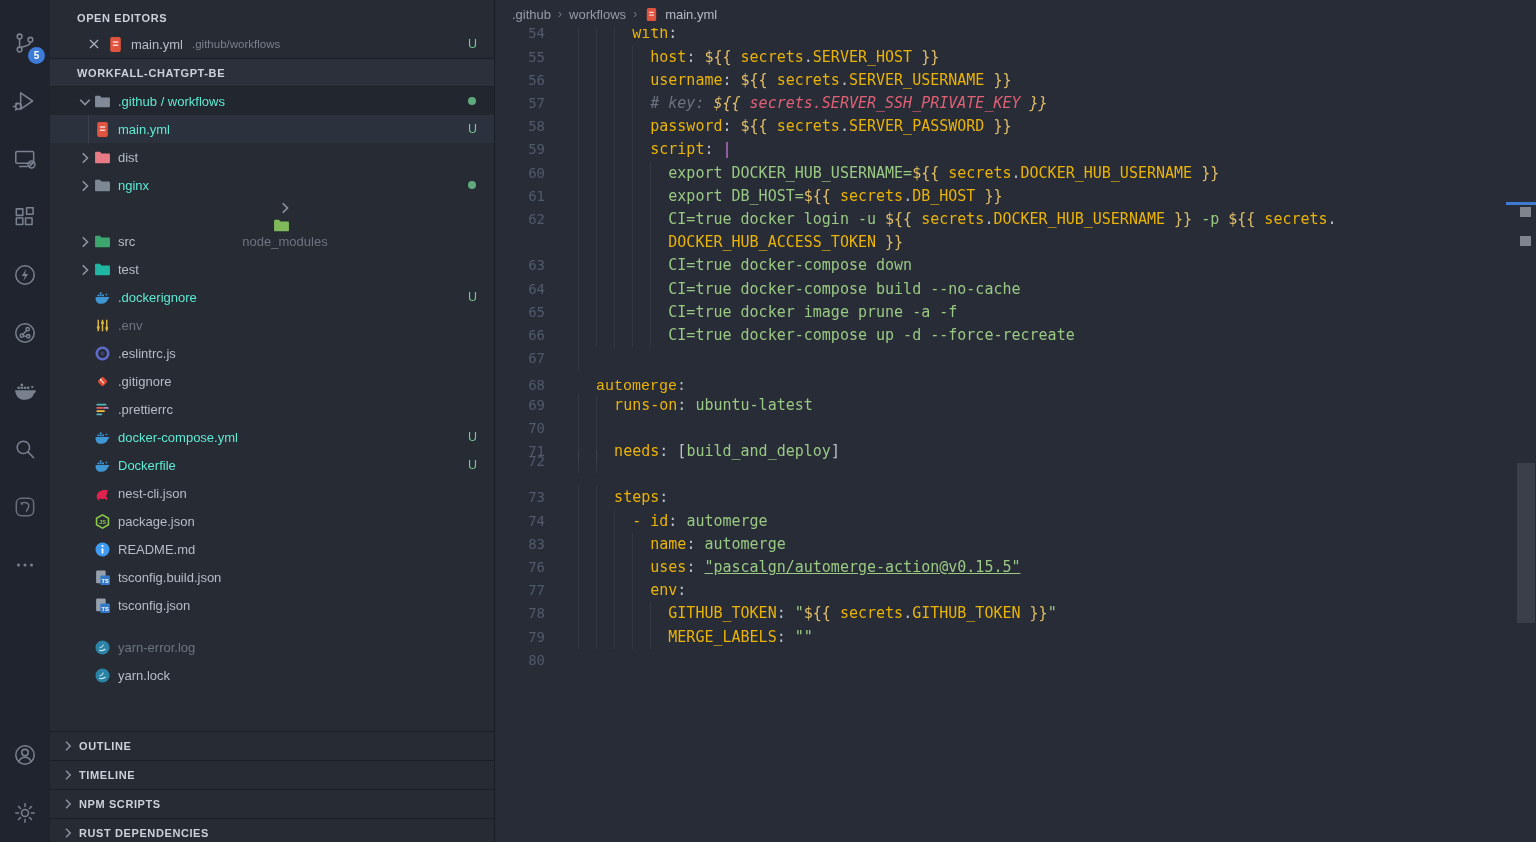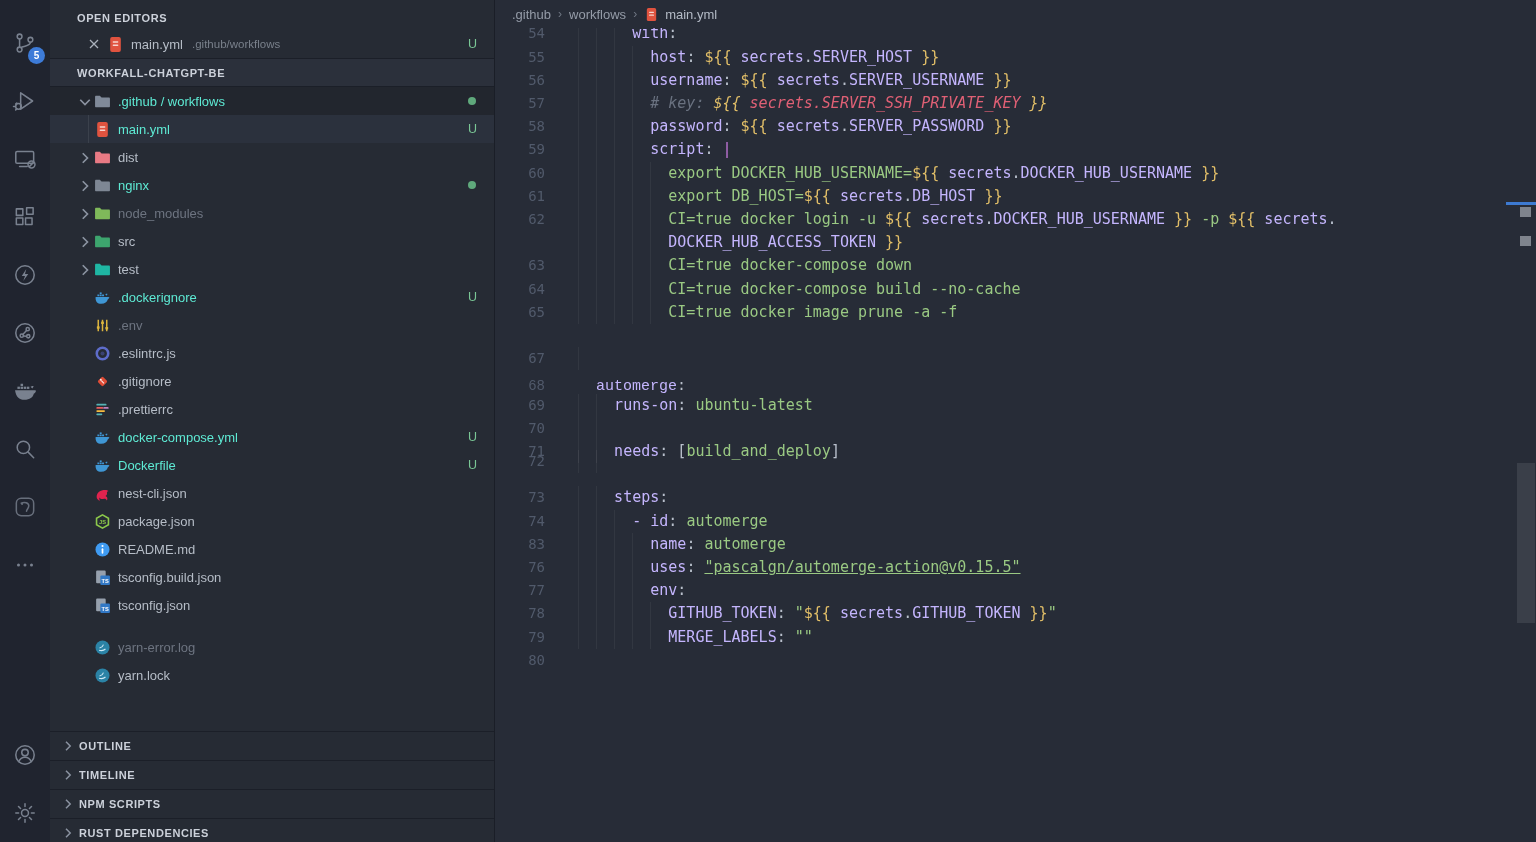--- a/index.html
+++ b/index.html
@@ -39,21 +39,21 @@
   #breadcrumb{position:absolute;left:0;top:0;right:0;height:28px;background:#272c37;z-index:3;display:flex;align-items:center;
     padding-left:17px;font-size:13px;color:#959ca8;}
   #breadcrumb .sep{margin:0 7px;color:#6f7683;font-size:12px;}
   #breadcrumb .bc-icon{width:15px;height:15px;margin-right:6px;}
   #breadcrumb .file{color:#b4bbc6;}
   #code-area{position:absolute;left:0;top:0;right:124px;bottom:0;font-family:"DejaVu Sans Mono",monospace;font-size:15px;z-index:1;}
   .cl{position:absolute;left:0;right:0;height:23.2px;line-height:23.2px;}
   .ln{position:absolute;left:0;top:0;width:50px;text-align:right;color:#515a6b;font-size:14px;}
   .ct{position:absolute;left:83px;top:0;white-space:pre;}
   .gd{position:absolute;top:0;bottom:0;width:1px;background:rgba(255,255,255,.055);}
-  .t-k{color:#c4b5fd;} .t-g{color:#9ac983;} .t-y{color:#e2bf68;} .t-w{color:#b9c0cc;}
+  .t-k{color:#eab308;} .t-g{color:#9ac983;} .t-y{color:#e2bf68;} .t-w{color:#b9c0cc;}
   .t-p{color:#c678dd;} .t-c{color:#6a7280;font-style:italic;}
   .t-yi{color:#e2bf68;font-style:italic;} .t-ri{color:#e06075;font-style:italic;}
   .t-u{color:#9ac983;text-decoration:underline;}
   #sb-blue{position:absolute;left:1506px;top:202px;width:30px;height:3px;background:#3d7ad1;z-index:3;}
   .sb-sq{position:absolute;left:1520px;width:11px;height:10px;background:#8f949c;opacity:.85;z-index:3;}
   #sb-slider{position:absolute;left:1517px;top:463px;width:18px;height:160px;background:rgba(255,255,255,.09);z-index:3;}
 </style>
 </head>
 <body>
 
@@ -228,21 +228,21 @@
         <span class="chev"><svg viewBox="0 0 16 16" fill="none" stroke="#8b93a1" stroke-width="1.5">
             <path d="M6 3.8l4.2 4.2L6 12.2"></path>
           </svg></span>
         <span class="ficon"><svg viewBox="0 0 16 16">
             <path d="M1 3.6c0-.6.4-1 1-1h3.5l1.6 1.7H14c.6 0 1 .4 1 1v7.1c0 .6-.4 1-1 1H2c-.6 0-1-.4-1-1z" fill="#7e8794"></path>
           </svg></span>
         <span class="lbl">nginx</span>
         <span class="spacer"></span>
         <span class="gdot"></span>
       </div>
-      <div class="row dim" style="padding-left: 26px;">
+      <div class="row dim" style="padding-left: 26px; flex-direction: column;">
         <span class="chev"><svg viewBox="0 0 16 16" fill="none" stroke="#8b93a1" stroke-width="1.5">
             <path d="M6 3.8l4.2 4.2L6 12.2"></path>
           </svg></span>
         <span class="ficon"><svg viewBox="0 0 16 16">
             <path d="M1 3.6c0-.6.4-1 1-1h3.5l1.6 1.7H14c.6 0 1 .4 1 1v7.1c0 .6-.4 1-1 1H2c-.6 0-1-.4-1-1z" fill="#7fb95a"></path>
           </svg></span>
         <span class="lbl">node_modules</span>
         <span class="spacer"></span>
       </div>
       <div class="row" style="padding-left: 26px;">
@@ -559,20 +559,29 @@
         <span class="ct"><span class="t-g">          CI=true docker-compose build --no-cache</span></span>
       </div>
       <div class="cl" style="top: 300.8px;">
         <span class="ln">65</span>
         <i class="gd" style="left: 83px;"></i>
         <i class="gd" style="left: 101.06px;"></i>
         <i class="gd" style="left: 119.12px;"></i>
         <i class="gd" style="left: 137.18px;"></i>
         <i class="gd" style="left: 155.24px;"></i>
         <span class="ct"><span class="t-g">          CI=true docker image prune -a -f</span></span>
+      </div>
+      <div class="cl" style="top: 324px;">
+        <span class="ln">66</span>
+        <i class="gd" style="left: 83px;"></i>
+        <i class="gd" style="left: 101.06px;"></i>
+        <i class="gd" style="left: 119.12px;"></i>
+        <i class="gd" style="left: 137.18px;"></i>
+        <i class="gd" style="left: 155.24px;"></i>
+        <span class="ct"><span class="t-g">          CI=true docker-compose up -d --force-recreate</span></span>
       </div>
       <div class="cl" style="top: 347.2px;">
         <span class="ln">67</span>
         <i class="gd" style="left: 83px;"></i>
         <span class="ct"></span>
       </div>
       <div class="cl" style="top: 375px; font-family: Liberation Mono, monospace;">
         <span class="ln">68</span>
         <span class="ct"><span class="t-k">  automerge</span><span class="t-w">:</span></span>
       </div>

